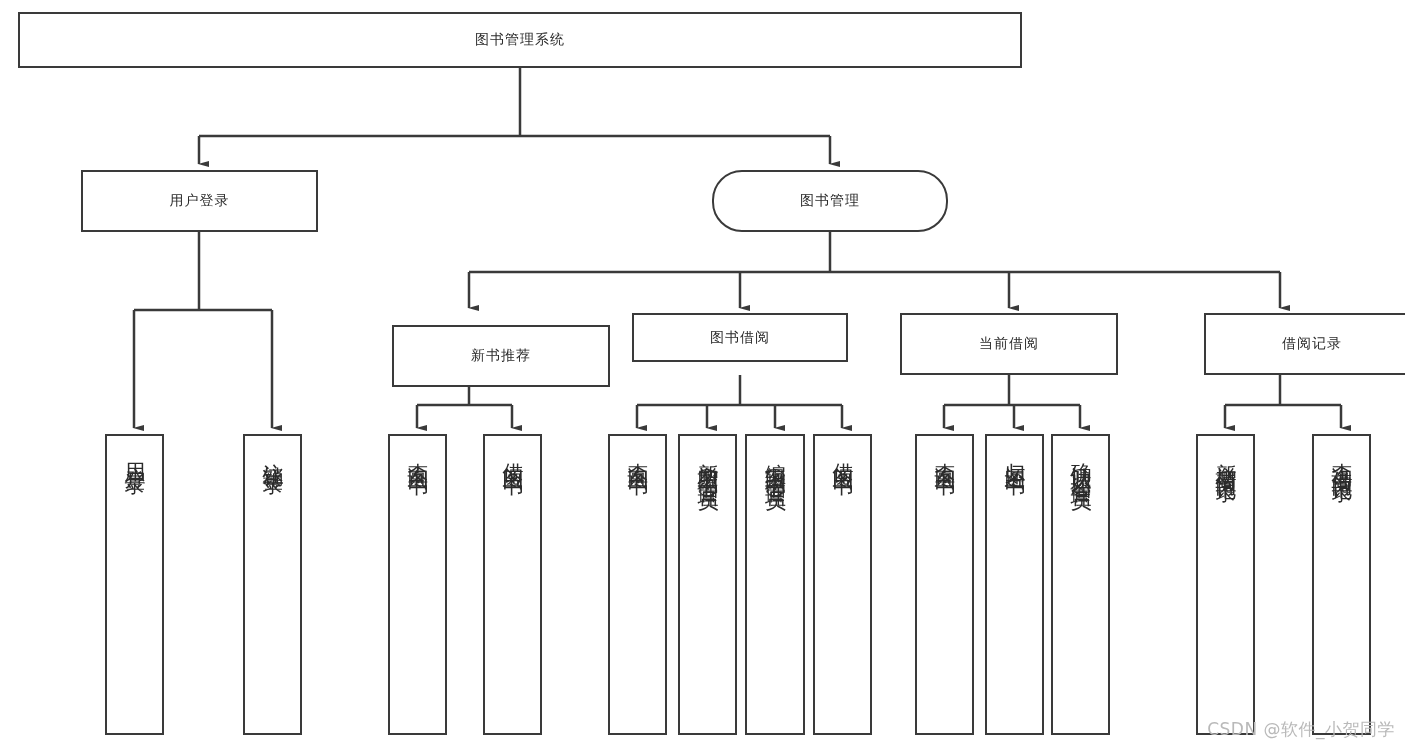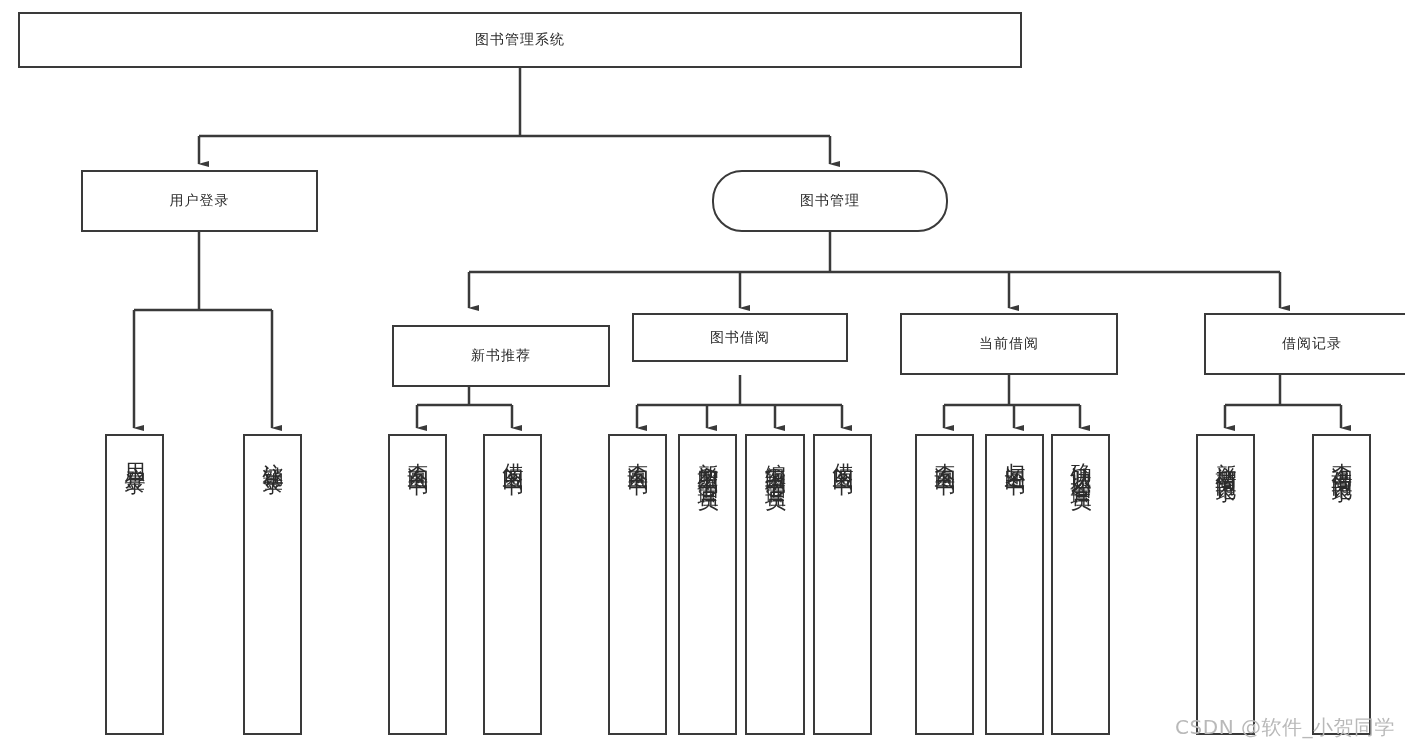--- a/index.html
+++ b/index.html
@@ -52,21 +52,21 @@
     text-orientation: upright;
     white-space: nowrap;
     font-size: 21px;
     letter-spacing: 4px;
     line-height: 1;
   }
   .watermark {
     position: absolute;
     right: 10px;
     bottom: 6px;
-    font-size: 20px;
+    font-size: 17px;
     color: #b9b9b9;
     letter-spacing: 0.5px;
     white-space: nowrap;
     pointer-events: none;
   }
 </style>
 </head>
 <body>
 
 <div id="diagram-root">

